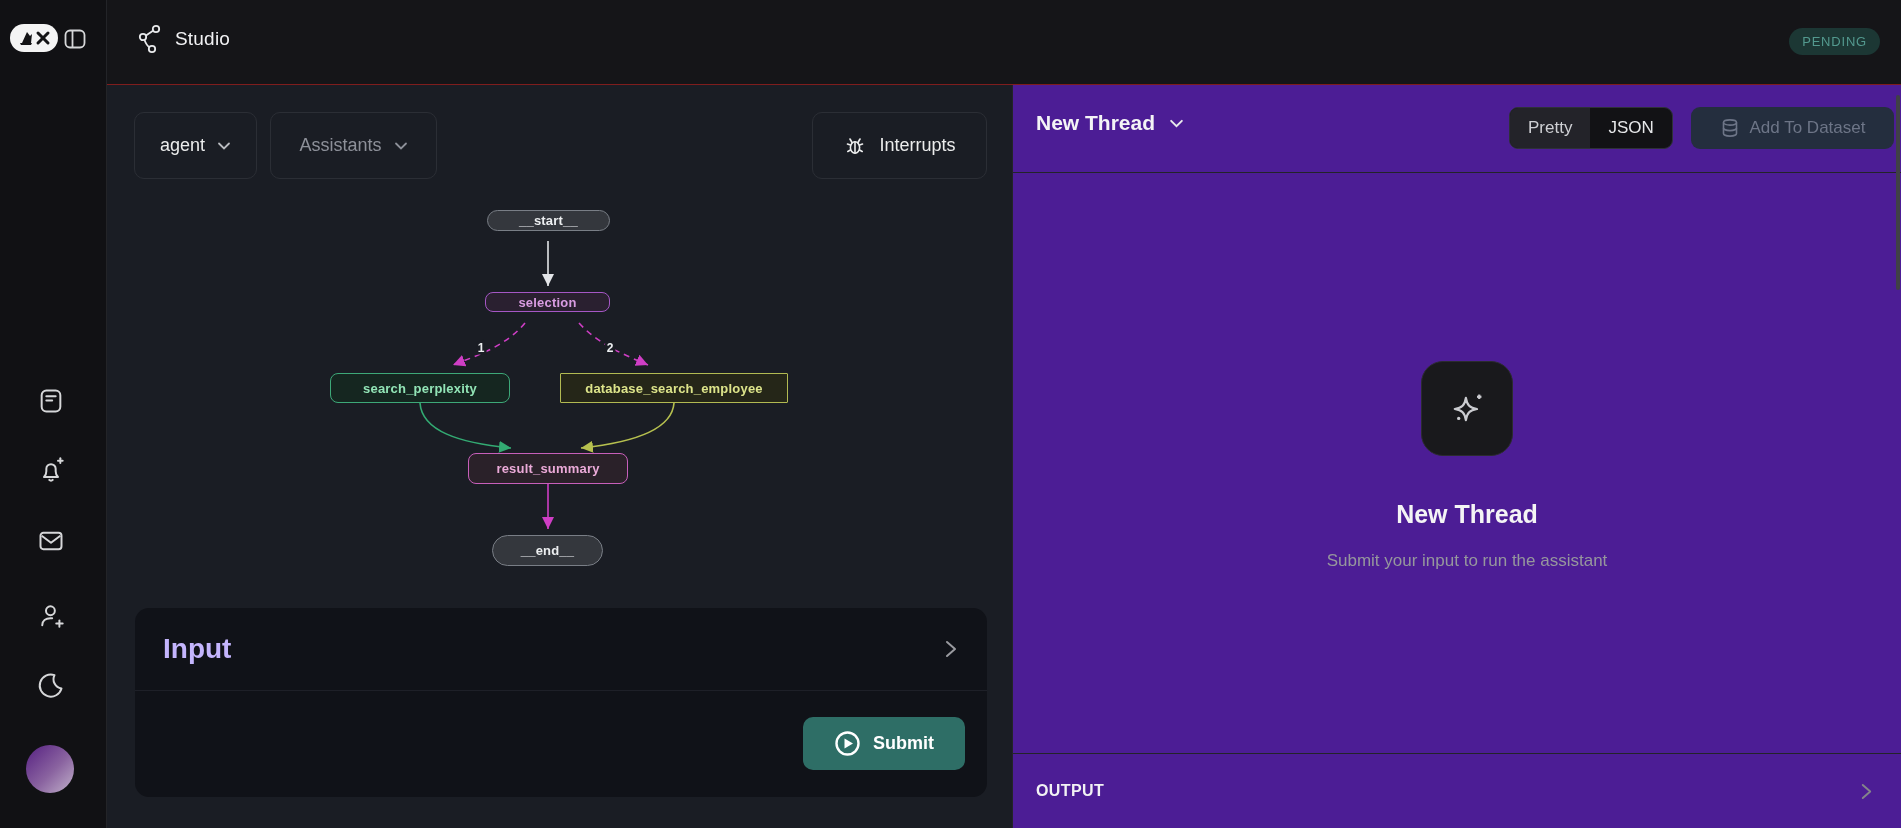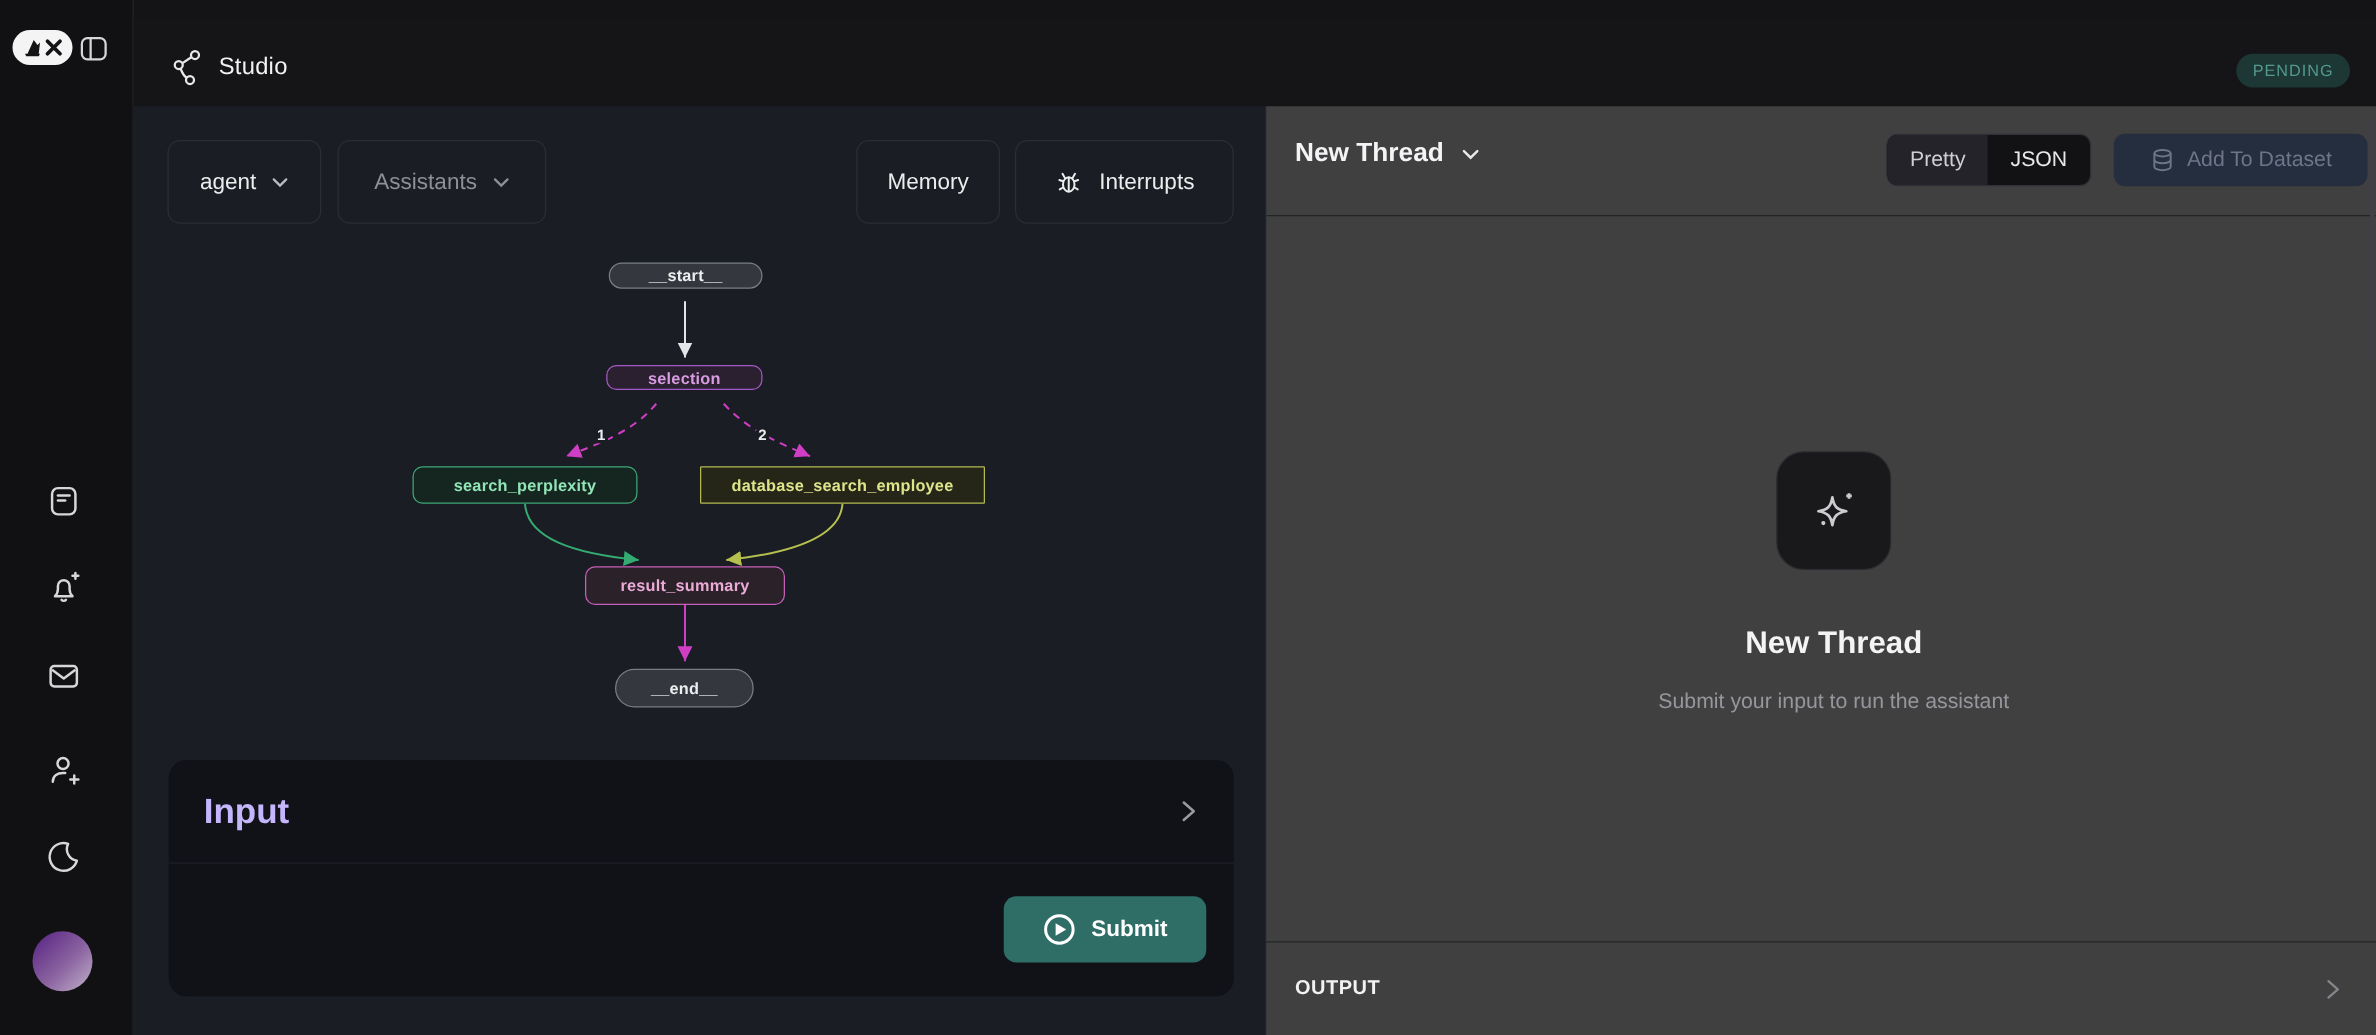--- a/index.html
+++ b/index.html
@@ -10,21 +10,21 @@
   
   #sidebar { left:0; top:0; width:107px; height:828px; background:#111114; border-right:1px solid #232428; }
   .logo-pill { left:10px; top:24px; width:48px; height:28px; background:#f4f4f4; border-radius:14px;
     display:flex; align-items:center; justify-content:center; }
   .panel-toggle { left:63px; top:27px; width:24px; height:24px; }
   .side-icon { left:37px; width:28px; height:28px; cursor:pointer; }
   .avatar { left:26px; top:745px; width:48px; height:48px; border-radius:50%;
     background:linear-gradient(135deg,#5f2c87 10%, #8a63a0 55%, #c2b2cb 100%); }
 
   
-  #topbar { left:107px; top:0; width:1794px; height:85px; background:#151518; border-bottom:1px solid #7f1d1d;margin-top:15px; }
+  #topbar { left:107px; top:0; width:1794px; height:85px; background:#151518; border-bottom:1px solid #7f1d1d; }
   .studio-wrap { left:30px; top:24px; display:flex; align-items:center; gap:12px; }
   .studio-title { font-size:19px; font-weight:500; color:#f2f2f4; letter-spacing:.2px; }
   .pending { right:21px; top:28px; height:27px; padding:0 13px; background:#1c3734; color:#53998e;
     font-size:13px; font-weight:500; letter-spacing:.8px; border-radius:14px;
     display:flex; align-items:center; }
 
   
   #left-panel { left:107px; top:85px; width:905px; height:743px; background:#1a1d24; }
   .tbtn { top:27px; height:67px; border:1px solid #2b2e35; border-radius:10px; background:transparent;
     display:flex; align-items:center; justify-content:center; gap:12px; font-size:18px; color:#eceded;
@@ -48,21 +48,21 @@
   .input-card { left:28px; top:523px; width:852px; height:189px; background:#101218; border-radius:14px; }
   .input-head { position:absolute; left:0; top:0; width:100%; height:83px; display:flex;
     align-items:center; justify-content:space-between; padding:0 28px; cursor:pointer;
     border-bottom:1px solid #1e2028; }
   .input-title { font-size:28px; font-weight:bold; color:#c4b5fd; }
   .submit-btn { position:absolute; right:22px; bottom:27px; width:162px; height:53px; background:#2e6e66;
     border:none; border-radius:10px; color:#fff; font-size:18px; font-weight:bold; font-family:inherit;
     display:flex; align-items:center; justify-content:center; gap:12px; cursor:pointer; }
 
   
-  #right-panel { left:1012px; top:85px; width:889px; height:743px; background:#404040; border-left:1px solid #232428; }
+  #right-panel { left:1012px; top:85px; width:889px; height:743px; background:#4c1d95; border-left:1px solid #232428; }
   .rp-header { position:absolute; left:0; top:0; width:100%; height:88px; border-bottom:1px solid #232428; }
   .thread-select { position:absolute; left:23px; top:26px; display:flex; align-items:center; gap:14px;
     font-size:21px; font-weight:bold; color:#f4f4f6; cursor:pointer; }
   .seg-ctl { position:absolute; left:496px; top:22px; height:42px; display:flex; border:1px solid #2e3138;
     border-radius:9px; overflow:hidden; background:#121215; }
   .seg { padding:0 18px; display:flex; align-items:center; font-size:17px; cursor:pointer; color:#e7e8ea; }
   .seg.selected { background:#232329; color:#cfd0d4; }
   .add-dataset { position:absolute; left:678px; top:22px; width:203px; height:42px; background:#242e3e;
     border:none; border-radius:9px; color:#6d7587; font-size:17px; font-family:inherit;
     display:flex; align-items:center; justify-content:center; gap:10px; cursor:pointer; }
@@ -160,23 +160,20 @@
     <span>agent</span>
     <svg width="14" height="10" viewBox="0 0 14 10" fill="none" stroke="#b9bbc0" stroke-width="1.8" stroke-linecap="round">
         <polyline points="2,2.5 7,7.5 12,2.5"></polyline>
       </svg>
   </button>
   <button class="abs tbtn" id="btn-assistants">
     <span class="muted">Assistants</span>
     <svg width="14" height="10" viewBox="0 0 14 10" fill="none" stroke="#8d9099" stroke-width="1.8" stroke-linecap="round">
         <polyline points="2,2.5 7,7.5 12,2.5"></polyline>
       </svg>
-  </button>
-  <button class="abs tbtn" id="btn-memory">
-    <span>Memory</span>
   </button>
   <button class="abs tbtn" id="btn-interrupts">
     <svg width="24" height="24" viewBox="0 0 24 24" fill="none" stroke="#eceded" stroke-width="1.6" stroke-linecap="round">
       <ellipse cx="12" cy="13.5" rx="4.6" ry="5.8"></ellipse>
       <line x1="12" y1="8" x2="12" y2="19"></line>
       <path d="M9 8.5 L7 5"></path>
         <path d="M15 8.5 L17 5"></path>
       <line x1="7.4" y1="11" x2="4.5" y2="10"></line>
         <line x1="16.6" y1="11" x2="19.5" y2="10"></line>
       <line x1="7.4" y1="16" x2="4.8" y2="17.5"></line>

